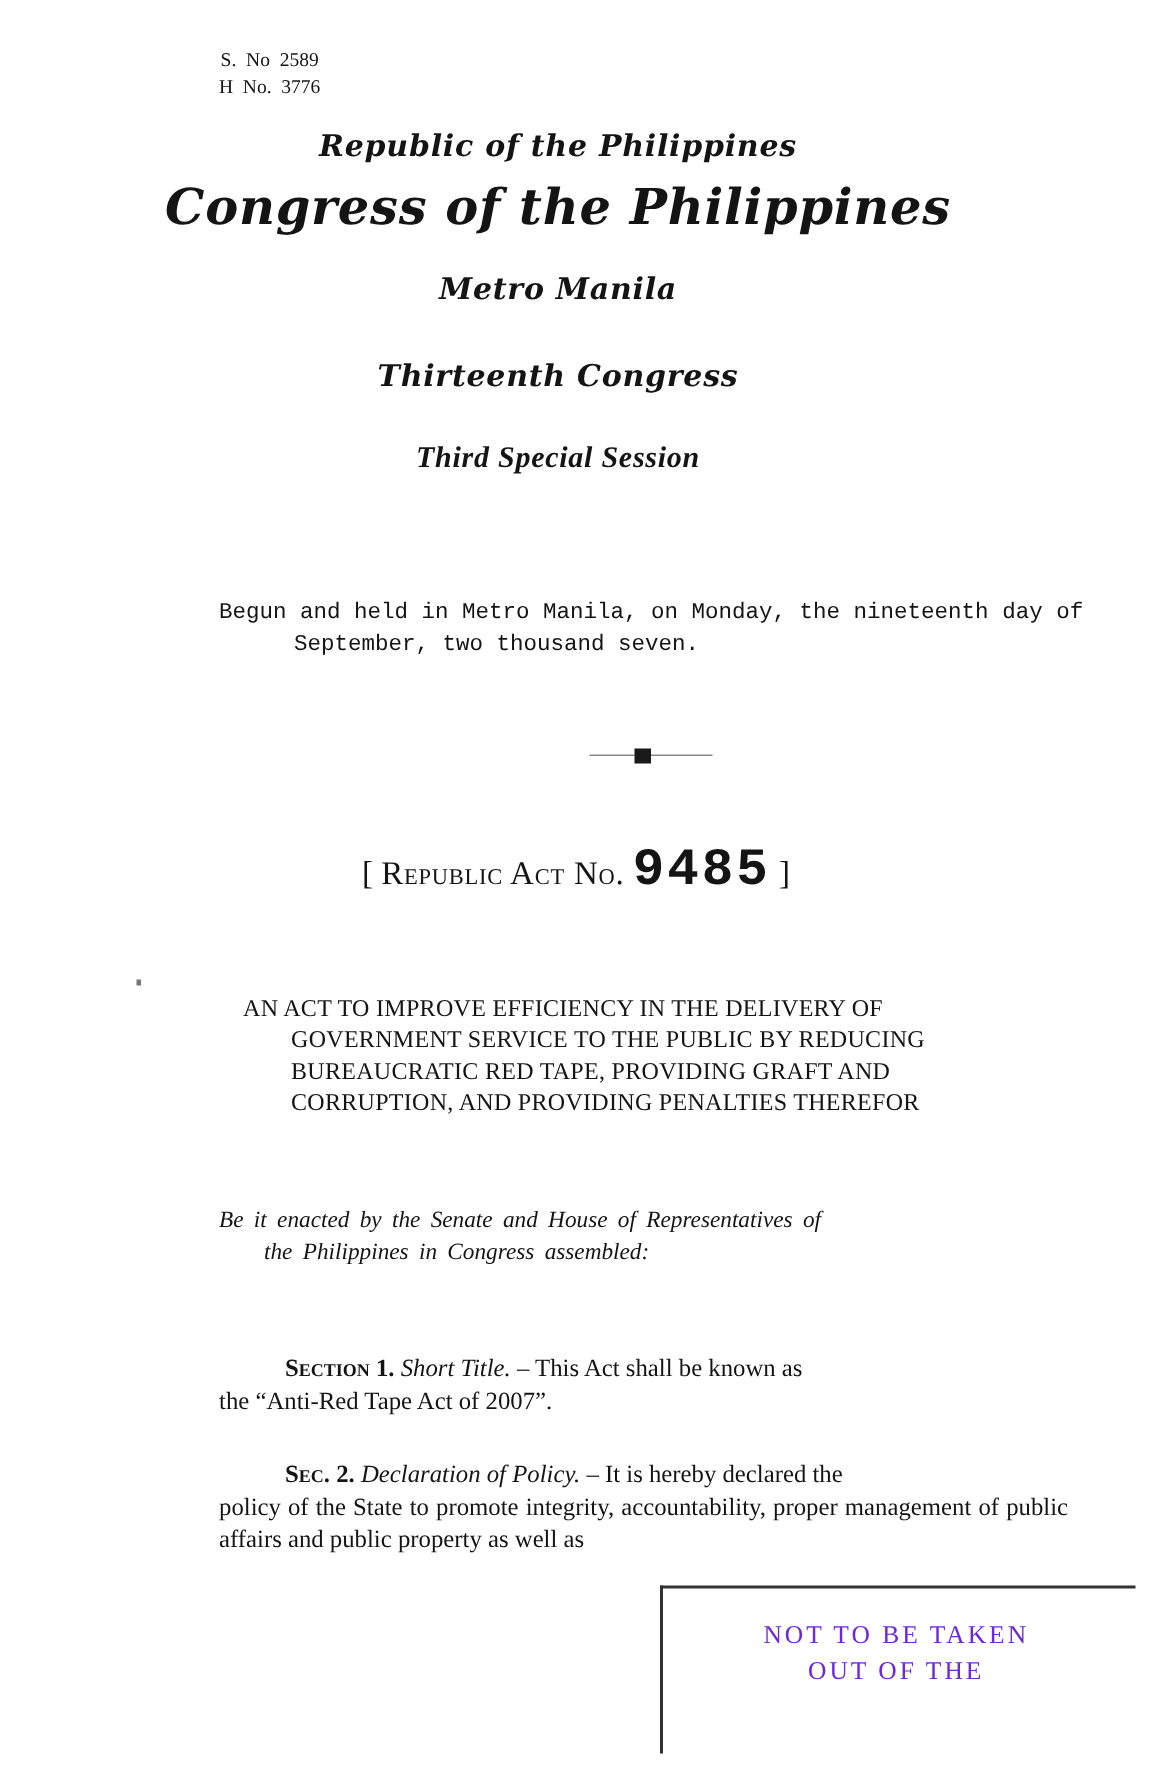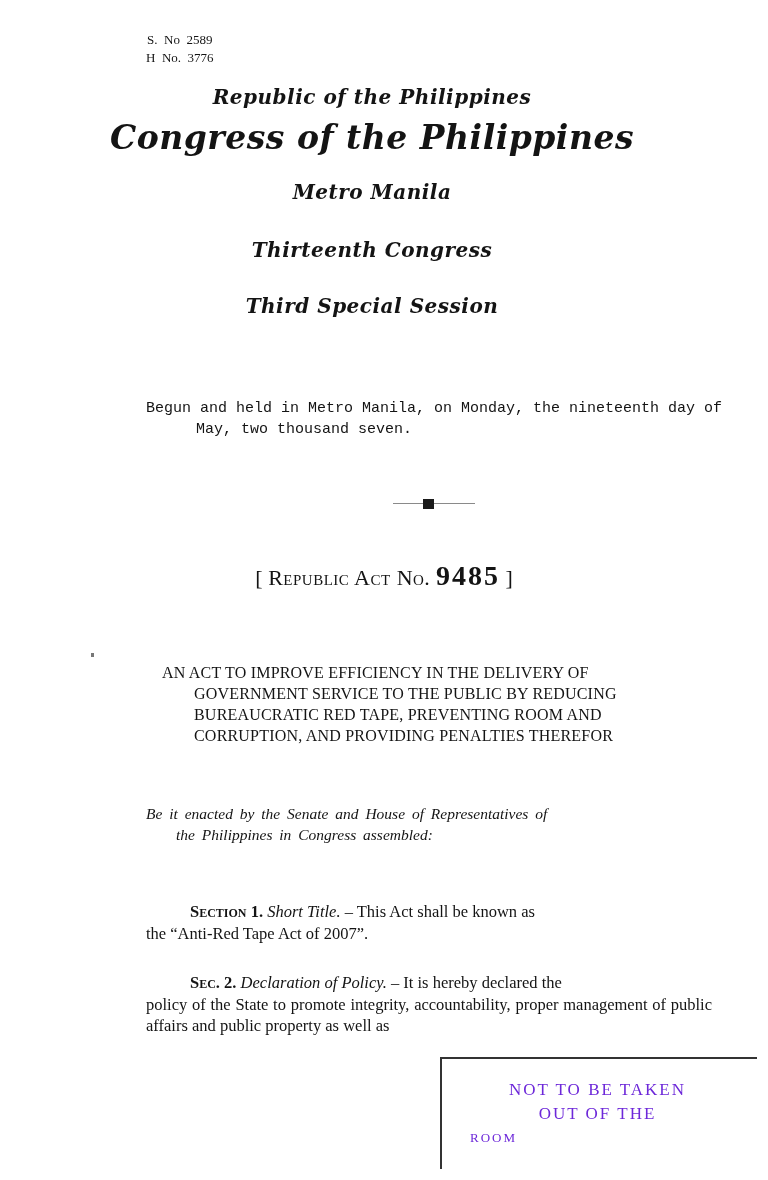--- a/index.html
+++ b/index.html
@@ -10,32 +10,32 @@
     .bl { font-family: "DejaVu Serif", "Liberation Serif", serif; font-weight: bold; letter-spacing: 0.5px; }
 
     #bill-numbers { left: 146px; top: 31px; font-size: 13px; line-height: 18px; text-align: center; }
     #bill-numbers .row { white-space: pre; }
 
     .center { left: 0; width: 744px; text-align: center; }
     #republic-line { top: 85px; font-size: 20px; font-style: italic; }
     #congress-line { top: 118px; font-size: 33px; font-style: italic; }
     #metro-line { top: 180px; font-size: 20px; font-style: italic; }
     #thirteenth-line { top: 238px; font-size: 20px; font-style: italic; }
-    #session-line { top: 294px; font-size: 20px; font-style: italic; }
+    #session-line { top: 294px; font-size: 20px; font-style: italic; font-family: Liberation Serif, serif; }
 
     #begun { left: 146px; top: 398px; width: 590px; font-size: 15px; line-height: 21px; }
     #begun .l2 { padding-left: 50px; }
 
     #divider { left: 393px; top: 498px; width: 82px; height: 12px; }
     #divider .line { position: absolute; top: 5px; height: 1px; background: #8a8a8a; }
     #divider .ornament { position: absolute; left: 30px; top: 1px; width: 11px; height: 10px; background: #1a1a1a; }
 
     #ra-title { left: 0; width: 768px; top: 560px; text-align: center; font-size: 22px; }
     #ra-title .sc { font-variant: small-caps; letter-spacing: 0.5px; }
-    #ra-title .num { font-size: 28px; font-weight: bold; letter-spacing: 2px; font-family: Liberation Serif, serif; text-align: right; }
+    #ra-title .num { font-size: 35px; font-weight: bold; letter-spacing: 2px; font-family: Liberation Mono, monospace; text-align: right; }
 
     #speck { left: 91px; top: 653px; width: 3px; height: 4px; background: #777; }
 
     #act-title { left: 162px; top: 662px; width: 560px; font-size: 16px; line-height: 21px; letter-spacing: 0.2px; }
     #act-title .indent { padding-left: 32px; }
 
     #enacting { left: 146px; top: 803px; width: 580px; font-size: 15.5px; line-height: 21px; font-style: italic; word-spacing: 3px; }
     #enacting .indent { padding-left: 30px; }
 
     .section { left: 146px; width: 566px; font-size: 16.5px; line-height: 21.5px; text-align: justify; }
@@ -57,42 +57,42 @@
 </div>
 
 <div id="republic-line" class="abs center bl">Republic of the Philippines</div>
 <div id="congress-line" class="abs center bl">Congress of the Philippines</div>
 <div id="metro-line" class="abs center bl">Metro Manila</div>
 <div id="thirteenth-line" class="abs center bl">Thirteenth Congress</div>
 <div id="session-line" class="abs center bl">Third Special Session</div>
 
 <div id="begun" class="abs sans">
   <div>Begun and held in Metro Manila, on Monday, the nineteenth day of</div>
-  <div class="l2">May, two thousand seven.</div>
+  <div class="l2">September, two thousand seven.</div>
 </div>
 
 <div id="divider" class="abs">
   <div class="line" style="left:0;width:30px;"></div>
   <div class="ornament"></div>
   <div class="line" style="left:41px;width:41px;"></div>
 </div>
 
 <div id="ra-title" class="abs serif">
   <span>[</span>
   <span class="sc">Republic Act No.</span>
   <span class="num">9485</span>
   <span>]</span>
 </div>
 
 <div id="speck" class="abs"></div>
 
 <div id="act-title" class="abs serif">
   <div>AN ACT TO IMPROVE EFFICIENCY IN THE DELIVERY OF</div>
   <div class="indent">GOVERNMENT SERVICE TO THE PUBLIC BY REDUCING</div>
-  <div class="indent">BUREAUCRATIC RED TAPE, PREVENTING ROOM AND</div>
+  <div class="indent">BUREAUCRATIC RED TAPE, PROVIDING GRAFT AND</div>
   <div class="indent">CORRUPTION, AND PROVIDING PENALTIES THEREFOR</div>
 </div>
 
 <div id="enacting" class="abs serif">
   <div>Be it enacted by the Senate and  House of Representatives of</div>
   <div class="indent">the Philippines in Congress assembled:</div>
 </div>
 
 <div id="section-1" class="abs serif section">
   <div class="first">
@@ -107,14 +107,13 @@
     <span class="sc">Sec. 2.</span>
     <i>Declaration of Policy.</i><span> – It is hereby declared the</span>
   </div>
   <div>policy of the State to promote integrity, accountability, proper management of public affairs and public property as well as</div>
 </div>
 
 <div id="stamp-box" class="abs"></div>
 <div id="stamp-text" class="abs serif">
   <div>NOT TO BE TAKEN</div>
   <div>OUT OF THE</div>
-  <div class="r3">ROOM</div>
 </div>
 
 </body></html>

